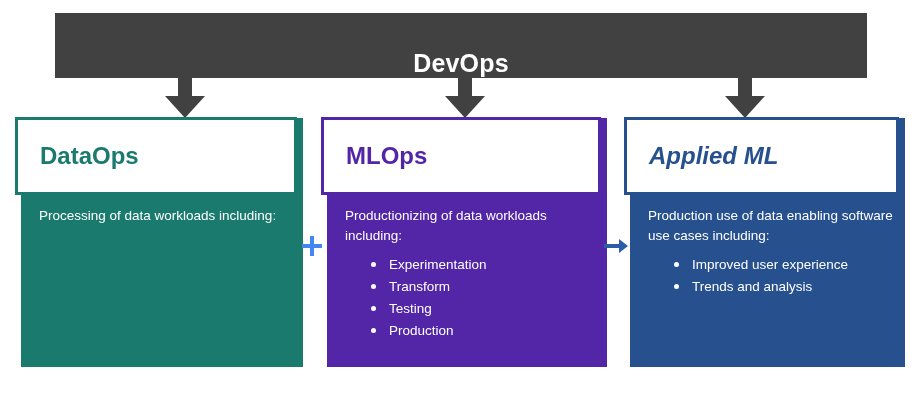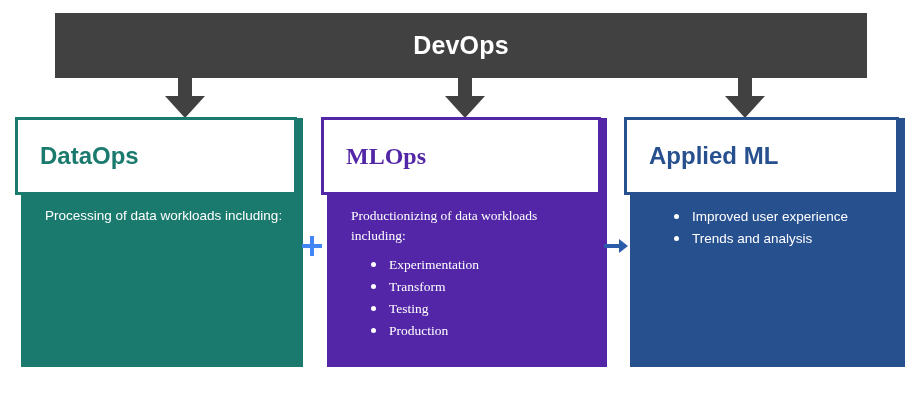--- a/index.html
+++ b/index.html
@@ -20,21 +20,21 @@
 
   
   .devops-bar {
     position: absolute;
     left: 55px;
     top: 13px;
     width: 812px;
     height: 65px;
     background: #414141;
     display: flex;
-    align-items: center;
+    align-items: flex-end;
     justify-content: center;
     box-sizing: border-box;
   }
   .devops-title {
     color: #ffffff;
     font-size: 25px;
     font-weight: bold;
     letter-spacing: 0.2px;
   }
 
@@ -99,21 +99,21 @@
   .card .content {
     position: absolute;
     left: 24px;
     right: 12px;
     top: 94px;
     color: #ffffff;
   }
   .card .intro {
     font-size: 13.5px;
     line-height: 1.45;
-    margin: 0 0 9px 6px;
+    margin: 0 0 9px 0;
   }
   .card ul {
     margin: 0;
     padding: 0 0 0 26px;
     list-style: none;
   }
   .card li {
     font-size: 13.5px;
     line-height: 1.62;
     position: relative;
@@ -125,21 +125,21 @@
     left: 0;
     top: 8px;
     width: 5px;
     height: 5px;
     border-radius: 50%;
     background: #ffffff;
   }
 
   
   #card-dataops  { left: 15px;  width: 288px; }
-  #card-mlops    { left: 321px; width: 286px; font-family: Liberation Serif, serif; }
+  #card-mlops    { left: 321px; width: 286px; }
   #card-applied  { left: 624px; width: 281px; }
 
   
   .connector {
     position: absolute;
     top: 232px;
     width: 28px;
     height: 28px;
     display: flex;
     align-items: center;
@@ -240,24 +240,25 @@
 
   <div class="connector" id="connector-arrow">
     <span class="arrow-glyph">
       <span class="a-shaft"></span>
       <span class="a-head"></span>
     </span>
   </div>
 
   <div class="card" id="card-applied">
     <div class="body" id="body-applied" style="background: rgb(39, 80, 143);"></div>
-    <div class="header" id="header-applied" style="border-color: rgb(39, 80, 143);">
+    <div class="header" id="header-applied" style="border-color: rgb(39, 80, 143); font-style: italic;">
       <span class="header-title" id="title-applied" style="color: rgb(39, 80, 143);">Applied ML</span>
     </div>
     <div class="content">
+      <p class="intro">Production use of data enabling software use cases including:</p>
       <ul>
         <li>Improved user experience</li>
         <li>Trends and analysis</li>
       </ul>
     </div>
   </div>
 
 </div>
 
 </body></html>

